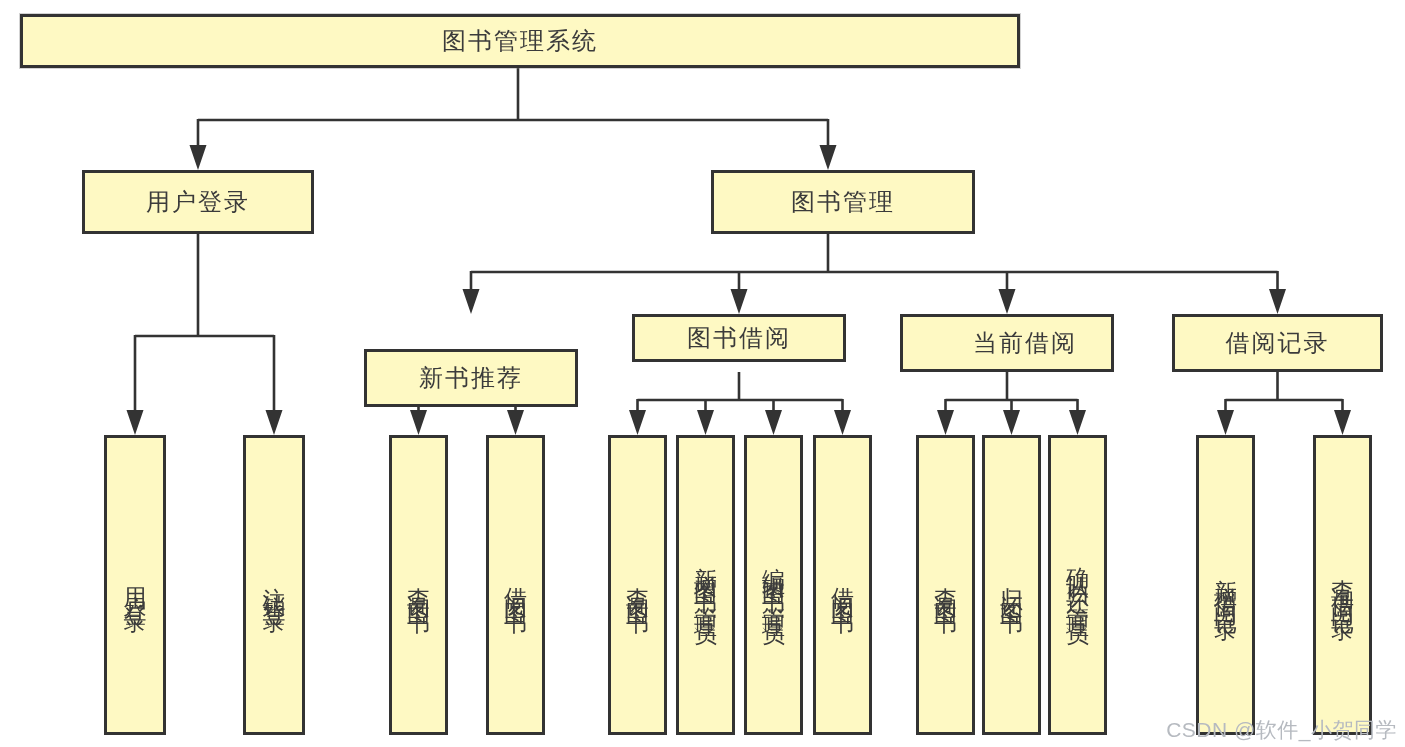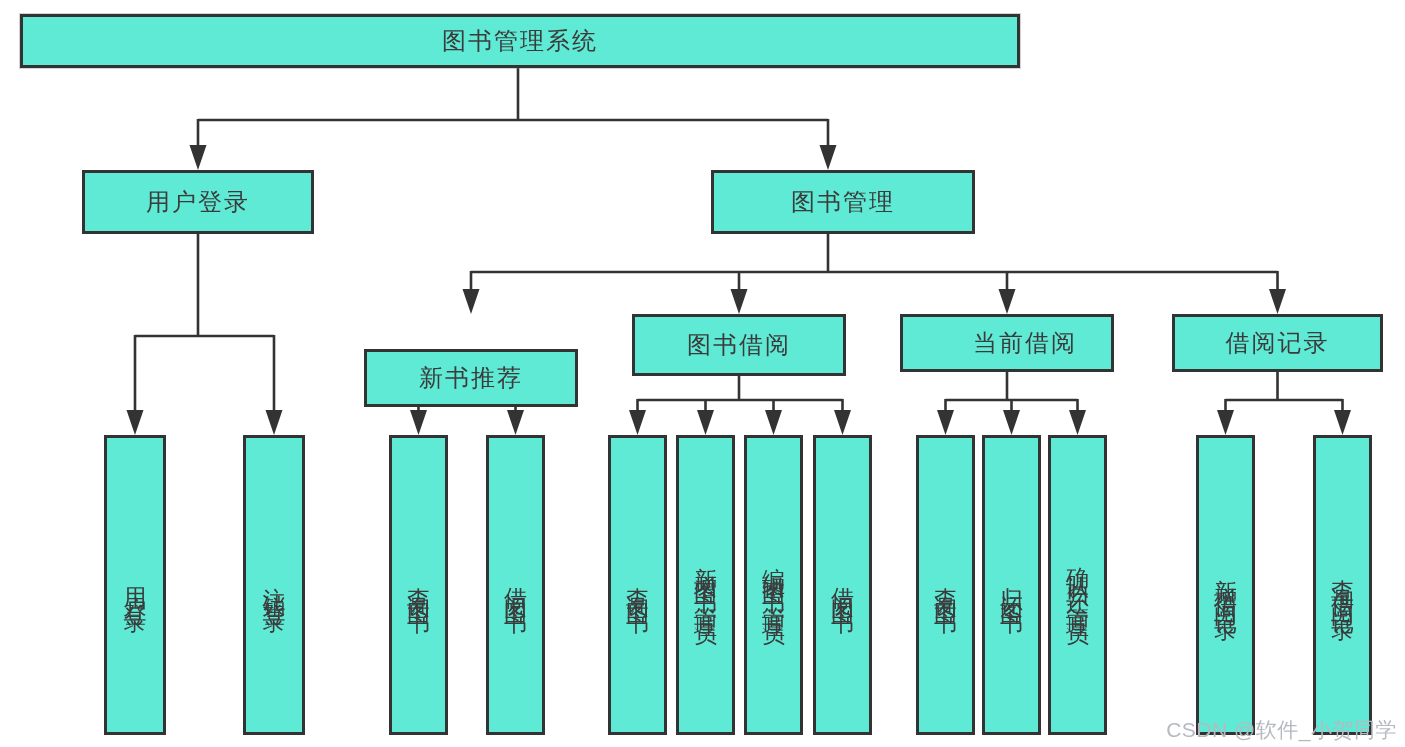--- a/index.html
+++ b/index.html
@@ -8,21 +8,21 @@
     width:1405px;height:747px;
     background:#ffffff;
     font-family:"Liberation Sans","DejaVu Sans",sans-serif;
     color:#3b3b3b;
     overflow:hidden;
   }
   #connectors{position:absolute;left:0;top:0;width:1405px;height:747px;}
   .box{
     position:absolute;
     box-sizing:border-box;
-    background:#5eead4;
+    background:#fef9c3;
     border:3px solid #333333;
     display:flex;align-items:center;justify-content:center;
     text-align:center;
     font-family:Liberation Serif, serif;
   }
   .h-label{
     font-size:24px;
     letter-spacing:2px;
     white-space:nowrap;
     color:#3b3b3b;
@@ -116,21 +116,21 @@
   <div class="box" style="left:82px;top:170px;width:232px;height:64px;">
     <span class="h-label">用户登录</span>
   </div>
   <div class="box" style="left:711px;top:170px;width:264px;height:64px;">
     <span class="h-label">图书管理</span>
   </div>
 
   <div class="box" style="left:364px;top:314px;width:214px;height:58px;margin-top:35px;">
     <span class="h-label">新书推荐</span>
   </div>
-  <div class="box" style="left:632px;top:314px;width:214px;height:62px;">
+  <div class="box" style="left:632px;top:314px;width:214px;height:48px;">
     <span class="h-label">图书借阅</span>
   </div>
   <div class="box" style="left:900px;top:314px;width:214px;height:58px;padding-left:36px;">
     <span class="h-label">当前借阅</span>
   </div>
   <div class="box" style="left:1172px;top:314px;width:211px;height:58px;">
     <span class="h-label">借阅记录</span>
   </div>
 
   <div class="box leaf" style="left:104px;width:62px;">

